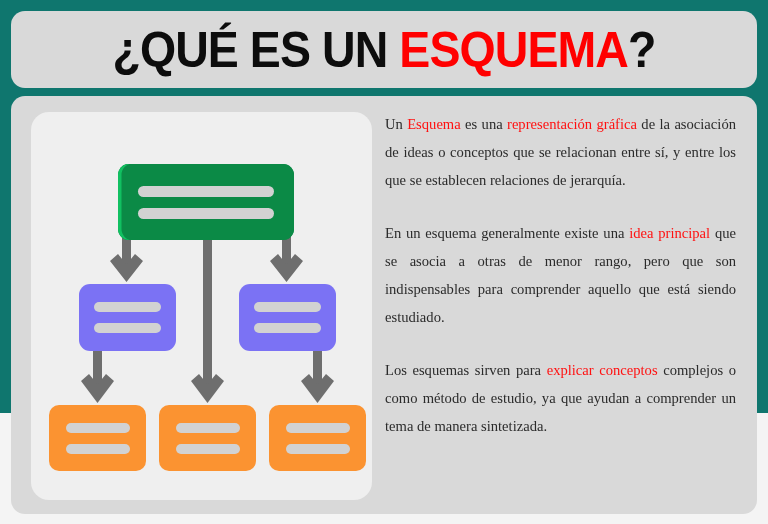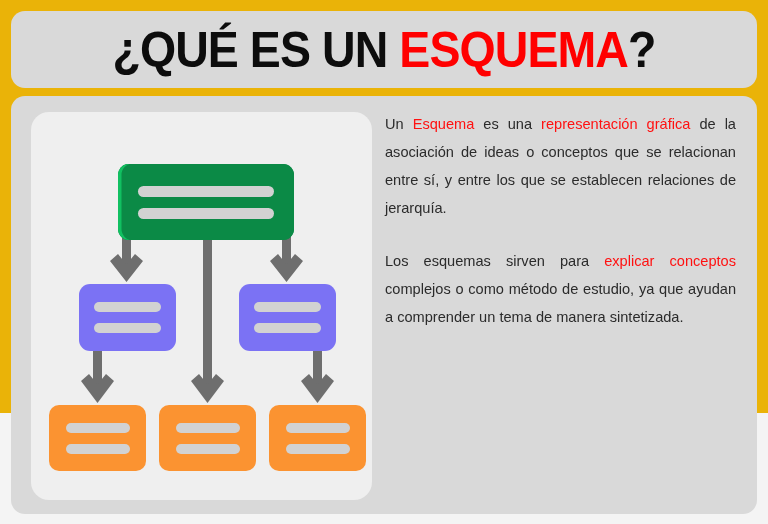--- a/index.html
+++ b/index.html
@@ -11,21 +11,21 @@
     height: 524px;
     background: #f4f4f4;
     font-family: "Liberation Sans", sans-serif;
     overflow: hidden;
   }
 
   .page {
     position: relative;
     width: 768px;
     height: 413px;
-    background: #eab308;
+    background: #0f766e;
   }
 
   
   .title-bar {
     position: absolute;
     left: 11px;
     top: 11px;
     width: 746px;
     height: 77px;
     background: #d9d9d9;
@@ -140,21 +140,21 @@
   }
 
   
   .text-col {
     position: absolute;
     left: 374px;
     top: 14px;
     width: 351px;
   }
   .para {
-    font-family: Liberation Sans, sans-serif;
+    font-family: Liberation Serif, serif;
     font-size: 14.6px;
     line-height: 28px;
     color: #2b2b2b;
     text-align: justify;
     margin: 0 0 25px 0;
   }
   .para:last-child { margin-bottom: 8px; }
   .para .hl { color: #ff1111; }
 </style>
 </head>
@@ -226,17 +226,18 @@
         <div class="node node-leaf node-leaf-3">
           <span class="bar"></span>
           <span class="bar"></span>
         </div>
 
       </div>
     </div>
 
     <div class="text-col">
       <p class="para"><span>Un </span><span class="hl">Esquema</span><span> es una </span><span class="hl">representación gráfica</span><span> de la asociación de ideas o conceptos que se relacionan entre sí, y entre los que se establecen relaciones de jerarquía.</span></p>
+      <p class="para"><span>En un esquema generalmente existe una </span><span class="hl">idea principal</span><span> que se asocia a otras de menor rango, pero que son indispensables para comprender aquello que está siendo estudiado.</span></p>
       <p class="para"><span>Los esquemas sirven para </span><span class="hl">explicar conceptos</span><span> complejos o como método de estudio, ya que ayudan a comprender un tema de manera sintetizada.</span></p>
     </div>
 
   </div>
 </div>
 
 </body></html>

